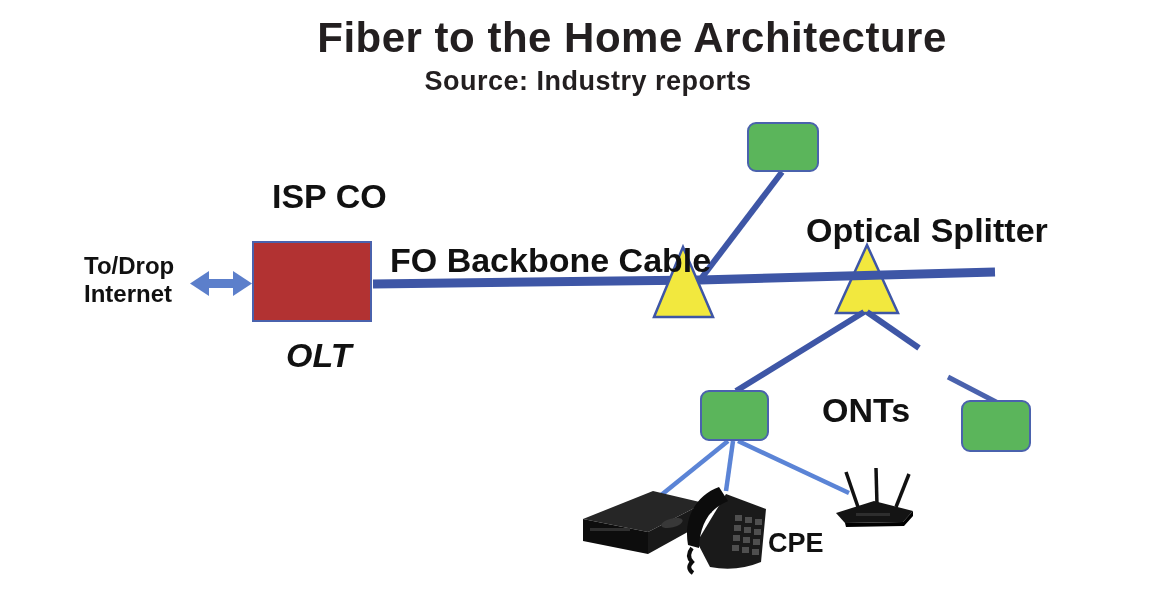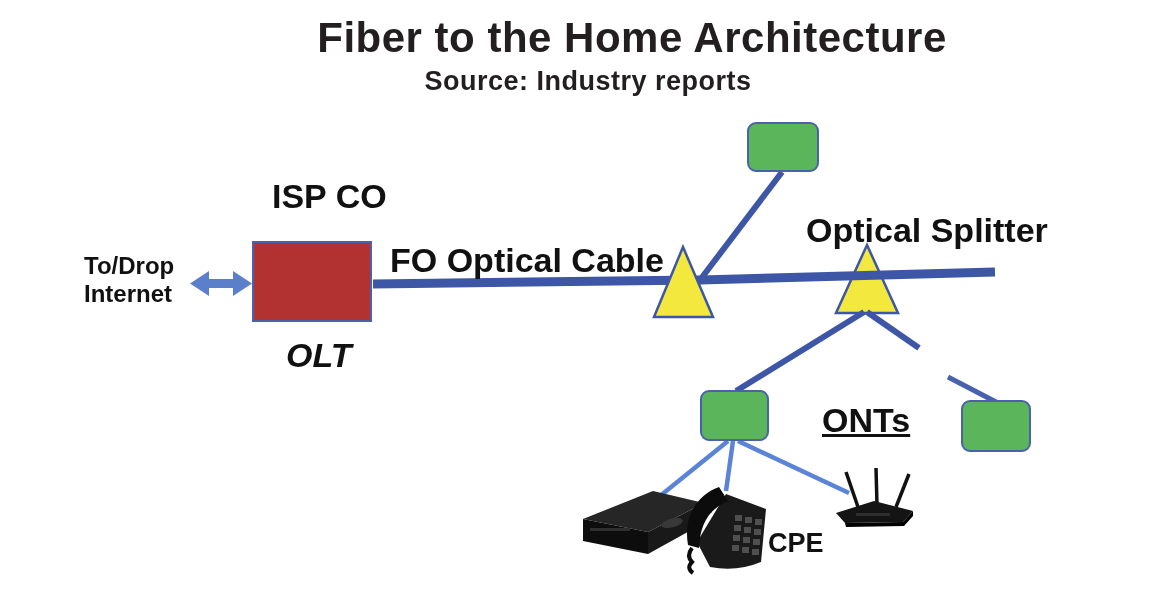--- a/index.html
+++ b/index.html
@@ -117,18 +117,18 @@
   <div class="subtitle">Source: Industry reports</div>
 
   <div class="lbl" style="left:272px;top:177px;">ISP CO</div>
   <div class="lbl" style="left:286px;top:336px;font-style:italic;">OLT</div>
 
   <div class="lbl lbl-small" style="left:84px;top:252px;">
     <div>To/Drop</div>
     <div>Internet</div>
   </div>
 
-  <div class="lbl" style="left:390px;top:241px;">FO Optical Cable</div>
+  <div class="lbl" style="left:390px;top:241px;">FO Backbone Cable</div>
   <div class="lbl" style="left:806px;top:211px;">Optical Splitter</div>
-  <div class="lbl" style="left:822px;top:401px;text-decoration:underline;">ONTs</div>
+  <div class="lbl" style="left:822px;top:391px;">ONTs</div>
   <div class="lbl" style="left:768px;top:528px;font-size:27px;">CPE</div>
 
 </div>
 
 </body></html>

